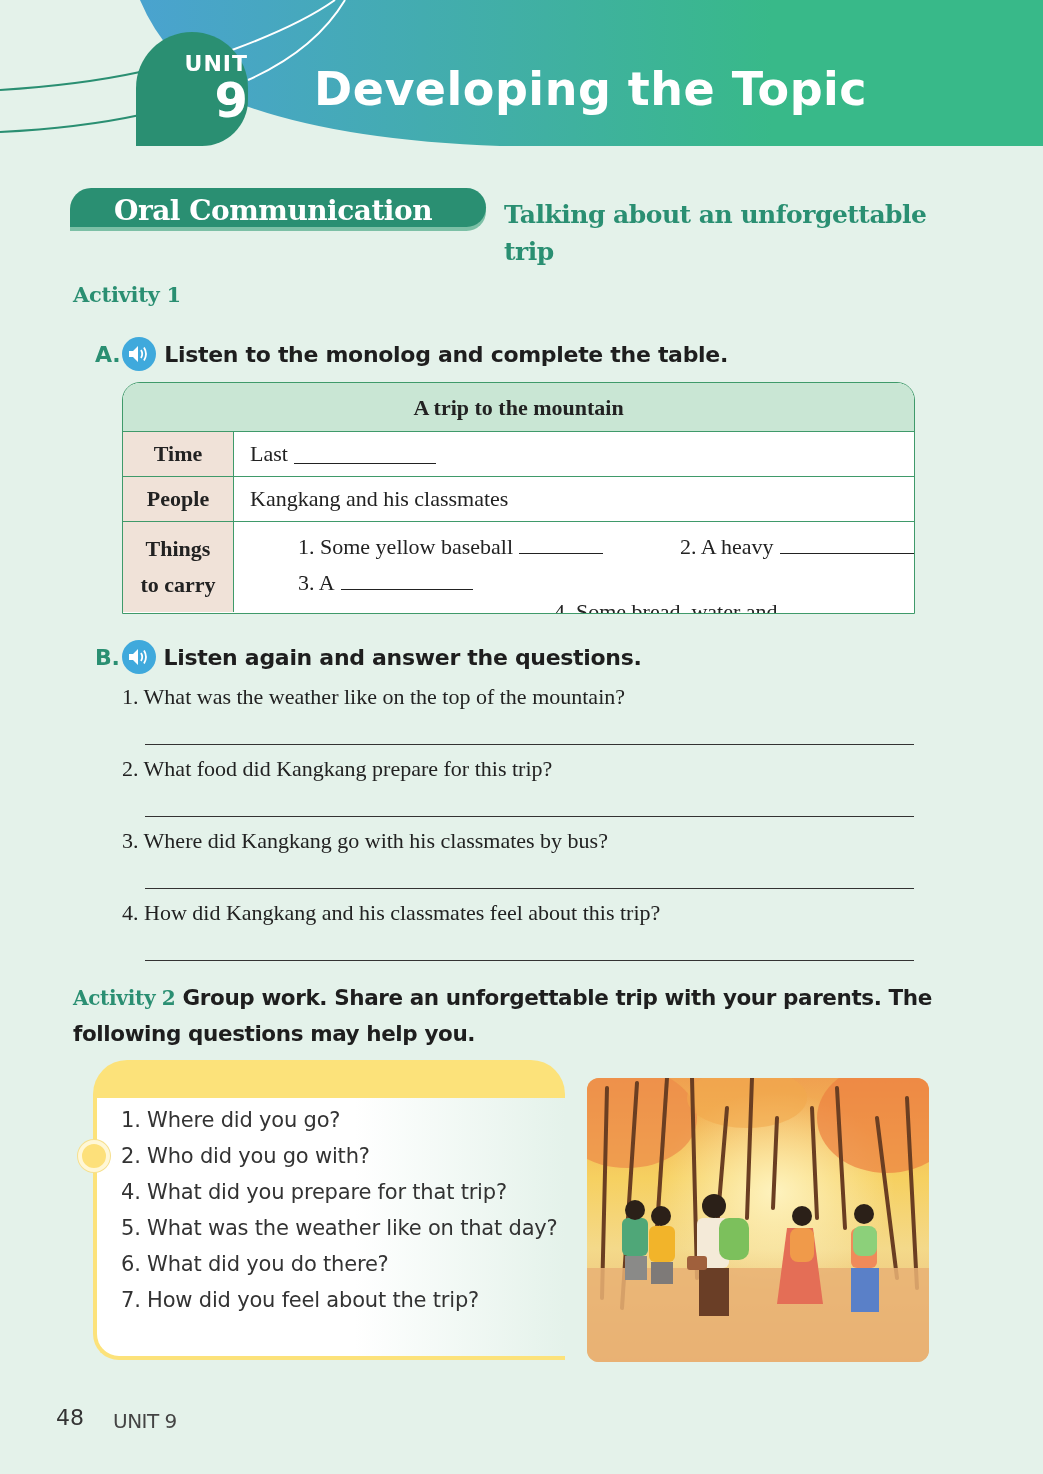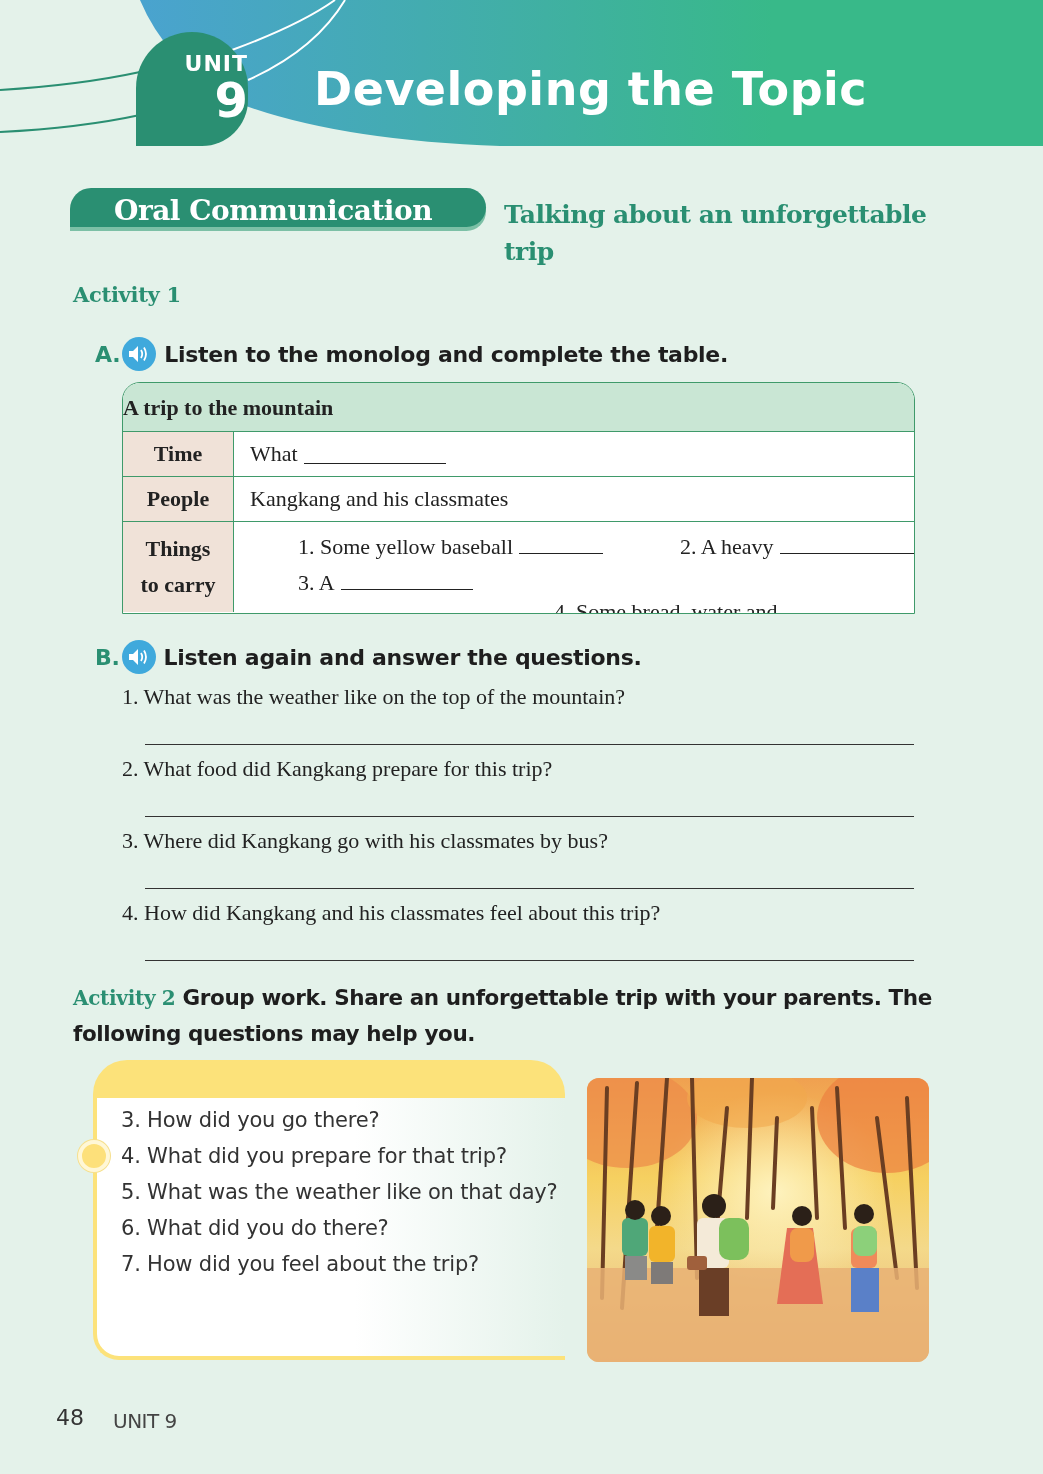--- a/index.html
+++ b/index.html
@@ -72,21 +72,21 @@
   }
   .audio-icon svg { position: absolute; left: 6px; top: 7px; }
   
   .trip-table {
     position: absolute; left: 122px; top: 382px; width: 793px; height: 232px;
     border: 1.5px solid #3f9a6a; border-radius: 18px 18px 0 0; overflow: hidden;
     background: #fff;
     font-family: "Liberation Serif", serif; font-size: 22px; color: #222;
   }
   .trip-table .t-head {
-    height: 49px; background: #c9e6d4; line-height: 49px;
+    height: 49px; background: #c9e6d4; text-align: center; line-height: 49px;
     font-weight: bold; border-bottom: 1.5px solid #3f9a6a;
   }
   .trip-table .t-row { display: flex; border-bottom: 1.5px solid #3f9a6a; }
   .trip-table .t-row:last-child { border-bottom: none; }
   .trip-table .t-label {
     width: 111px; background: #f0e2d8; border-right: 1.5px solid #3f9a6a;
     font-weight: bold; text-align: center; display: flex; align-items: center; justify-content: center;
     line-height: 36px;
   }
   .trip-table .t-val { flex: 1; padding-left: 16px; display: flex; align-items: center; }
@@ -194,21 +194,21 @@
     </svg>
   </span>
   <span>Listen to the monolog and complete the table.</span>
 </div>
 
 <div class="trip-table">
   <div class="t-head">A trip to the mountain</div>
   <div class="t-row r1">
     <div class="t-label">Time</div>
     <div class="t-val">
-      <span>What</span>
+      <span>Last</span>
       <span class="blank" style="width:142px;"></span>
     </div>
   </div>
   <div class="t-row r2">
     <div class="t-label">People</div>
     <div class="t-val">Kangkang and his classmates</div>
   </div>
   <div class="t-row r3">
     <div class="t-label">
       <div>
@@ -260,21 +260,22 @@
   <span class="activity-inline">Activity 2</span>
   <span>Group work. Share an unforgettable trip with your parents. The following questions may help you.</span>
 </div>
 
 <div class="card">
   <div class="card-top"></div>
   <div class="card-body"></div>
 </div>
 <div class="card-dot"></div>
 <ul class="card-list">
-  <li>3. How did you go there?</li>
+  <li>1. Where did you go?</li>
+  <li>2. Who did you go with?</li>
   <li>4. What did you prepare for that trip?</li>
   <li>5. What was the weather like on that day?</li>
   <li>6. What did you do there?</li>
   <li>7. How did you feel about the trip?</li>
 </ul>
 
 <div class="illustration">
   <svg width="342" height="284" viewBox="0 0 342 284">
     <defs>
       <linearGradient id="sky" x1="0" y1="0" x2="0" y2="1">

